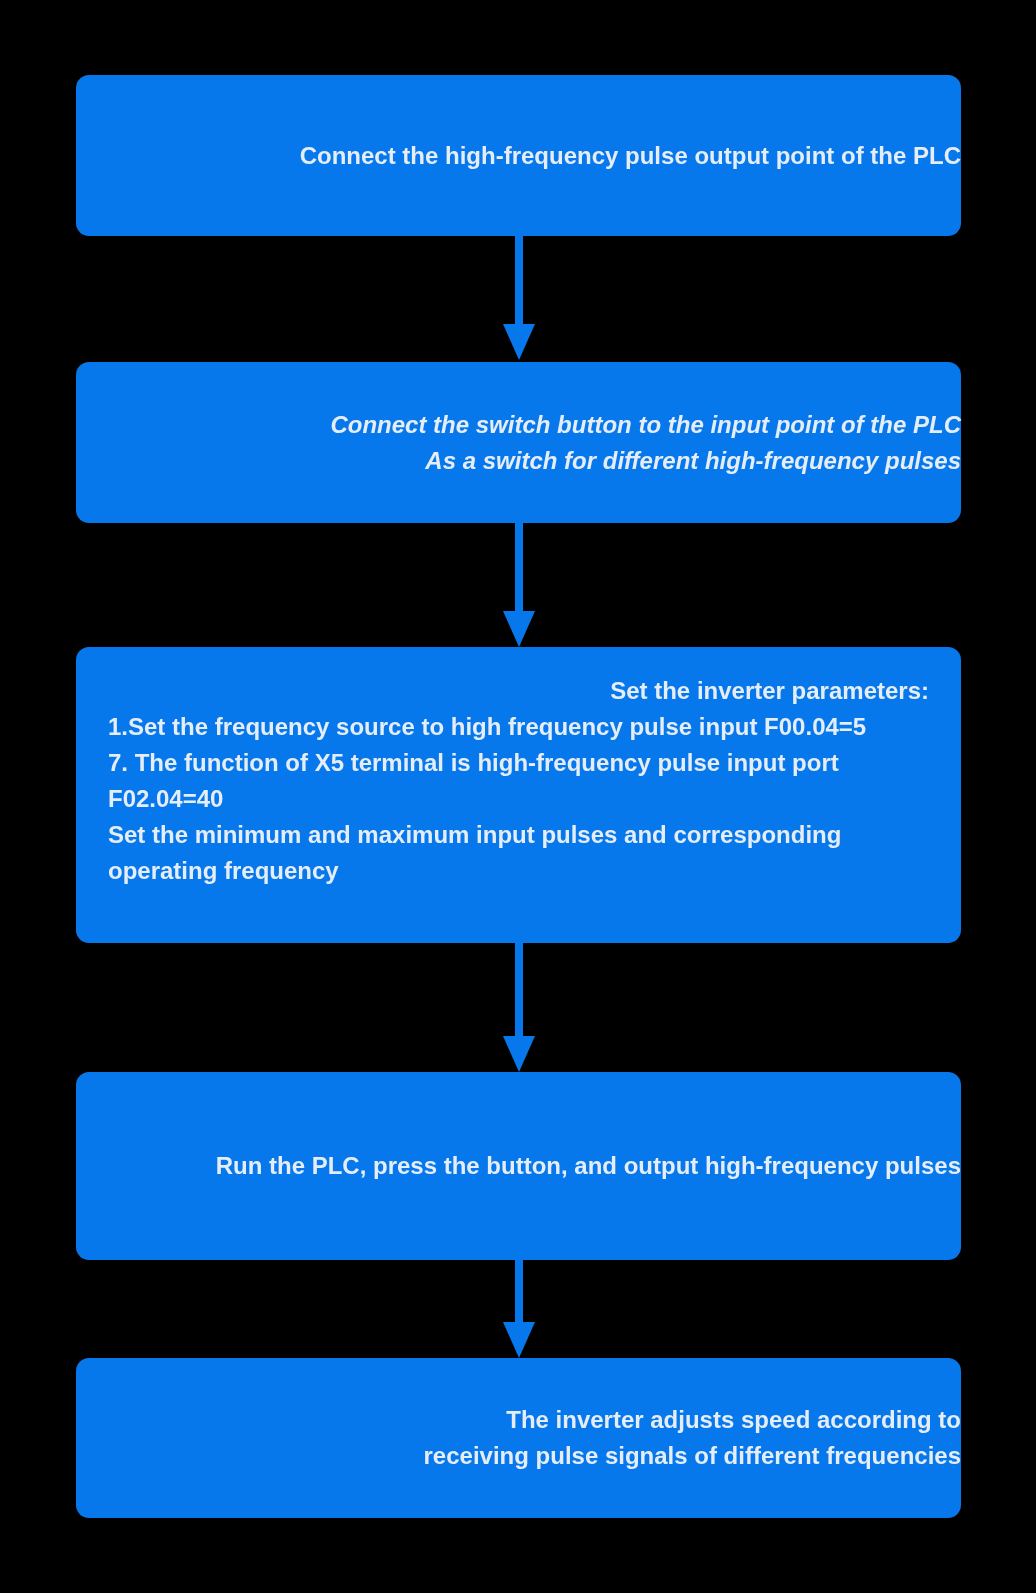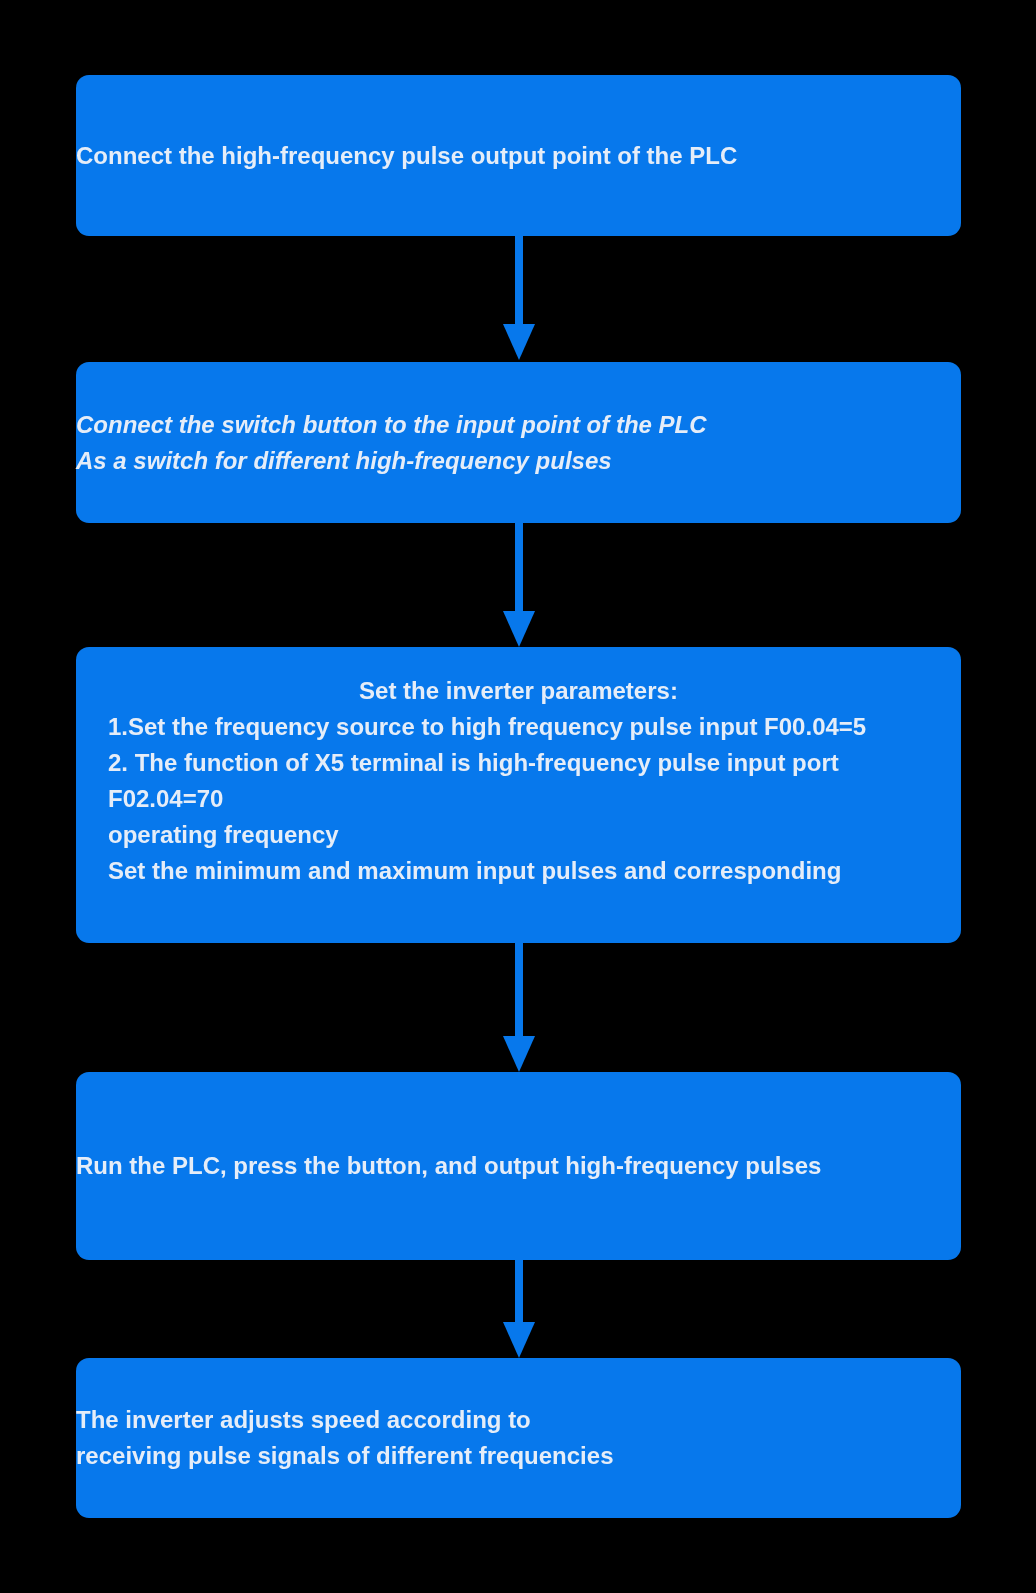--- a/index.html
+++ b/index.html
@@ -21,27 +21,27 @@
     width:885px;
     background:var(--blue);
     border-radius:13px;
     color:var(--text);
     font-weight:bold;
     font-size:24px;
     line-height:36px;
     display:flex;
     flex-direction:column;
     justify-content:center;
-    text-align:left;
+    text-align:right;
     box-sizing:border-box;
   }
   .box1{top:75px;height:161px;}
   .box2{top:362px;height:161px;font-style:italic;}
   .box3{top:647px;height:296px;padding:26px 32px;justify-content:flex-start;text-align:left;}
-  .box3 .line.center{text-align:center;}
+  .box3 .line.center{text-align:right;}
   .box4{top:1072px;height:188px;}
   .box5{top:1358px;height:160px;}
   .arrow{
     position:absolute;
     left:503px;
     width:32px;
     display:flex;
     flex-direction:column;
     align-items:center;
   }
@@ -77,24 +77,24 @@
   </div>
 
   <div class="arrow arrow2">
     <div class="stem"></div>
     <div class="head"></div>
   </div>
 
   <div class="box box3">
     <div class="line center">Set the inverter parameters:</div>
     <div class="line">1.Set the frequency source to high frequency pulse input F00.04=5</div>
-    <div class="line">2. The function of X5 terminal is high-frequency pulse input port</div>
-    <div class="line">F02.04=70</div>
+    <div class="line">7. The function of X5 terminal is high-frequency pulse input port</div>
+    <div class="line">F02.04=40</div>
+    <div class="line">Set the minimum and maximum input pulses and corresponding</div>
     <div class="line">operating frequency</div>
-    <div class="line">Set the minimum and maximum input pulses and corresponding</div>
   </div>
 
   <div class="arrow arrow3">
     <div class="stem"></div>
     <div class="head"></div>
   </div>
 
   <div class="box box4">
     <div class="line">Run the PLC, press the button, and output high-frequency pulses</div>
   </div>

